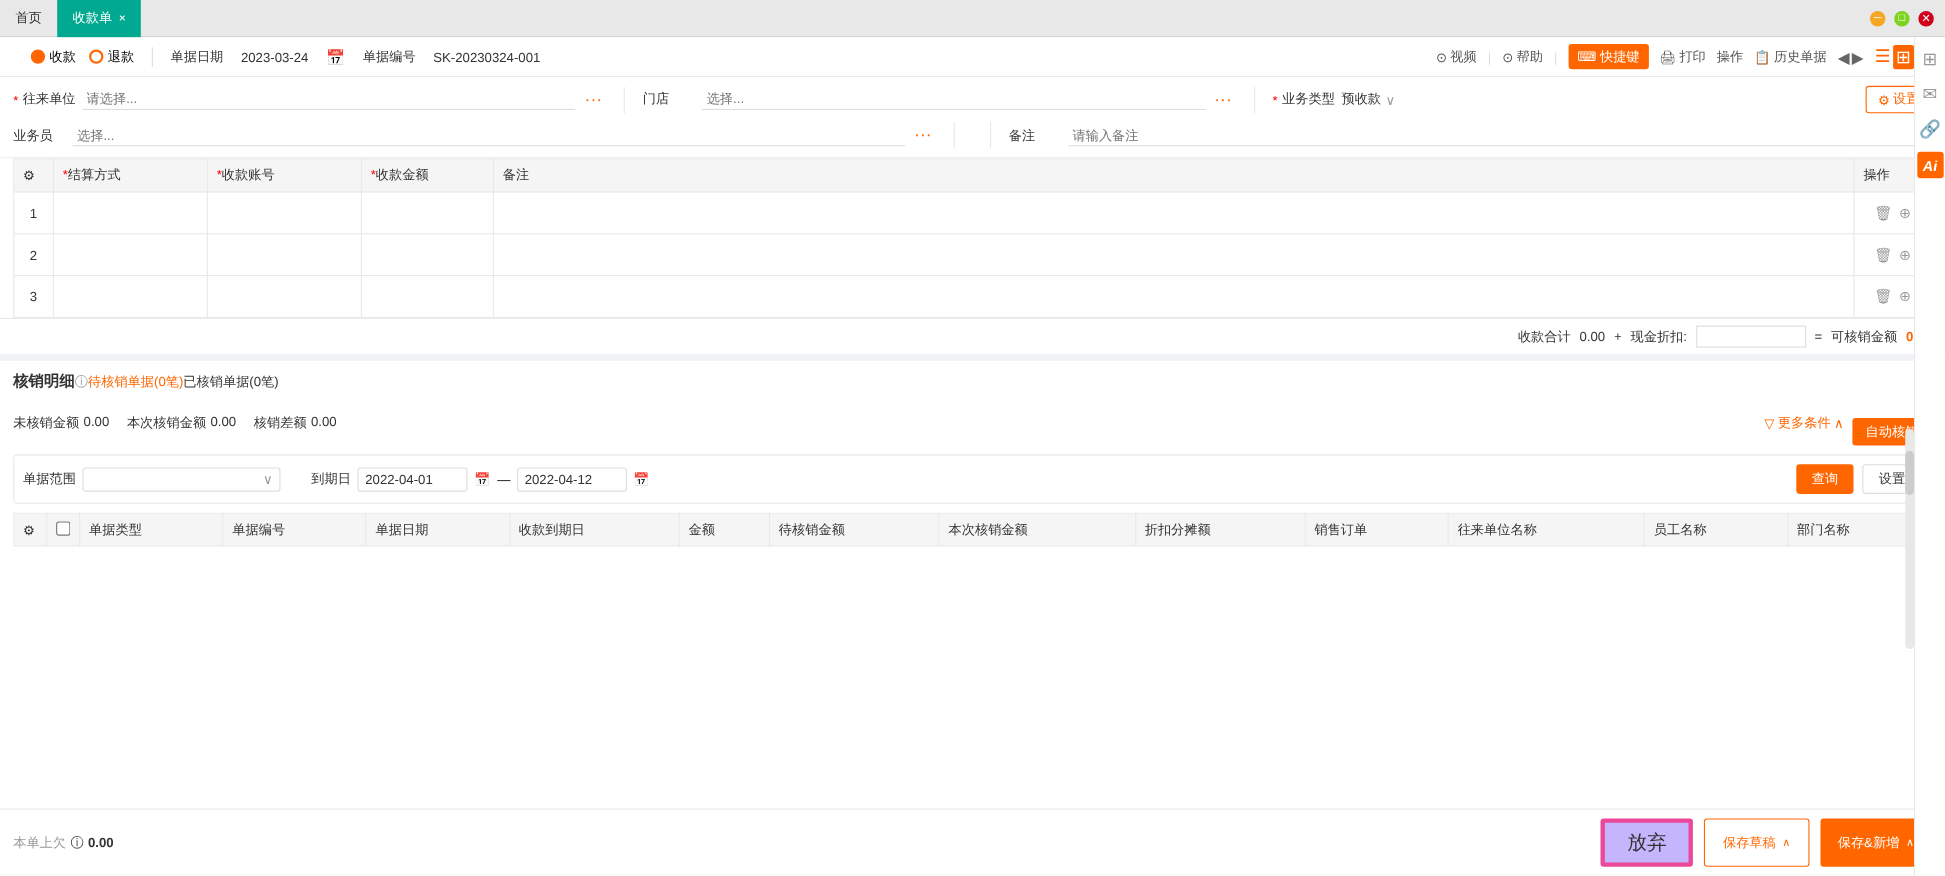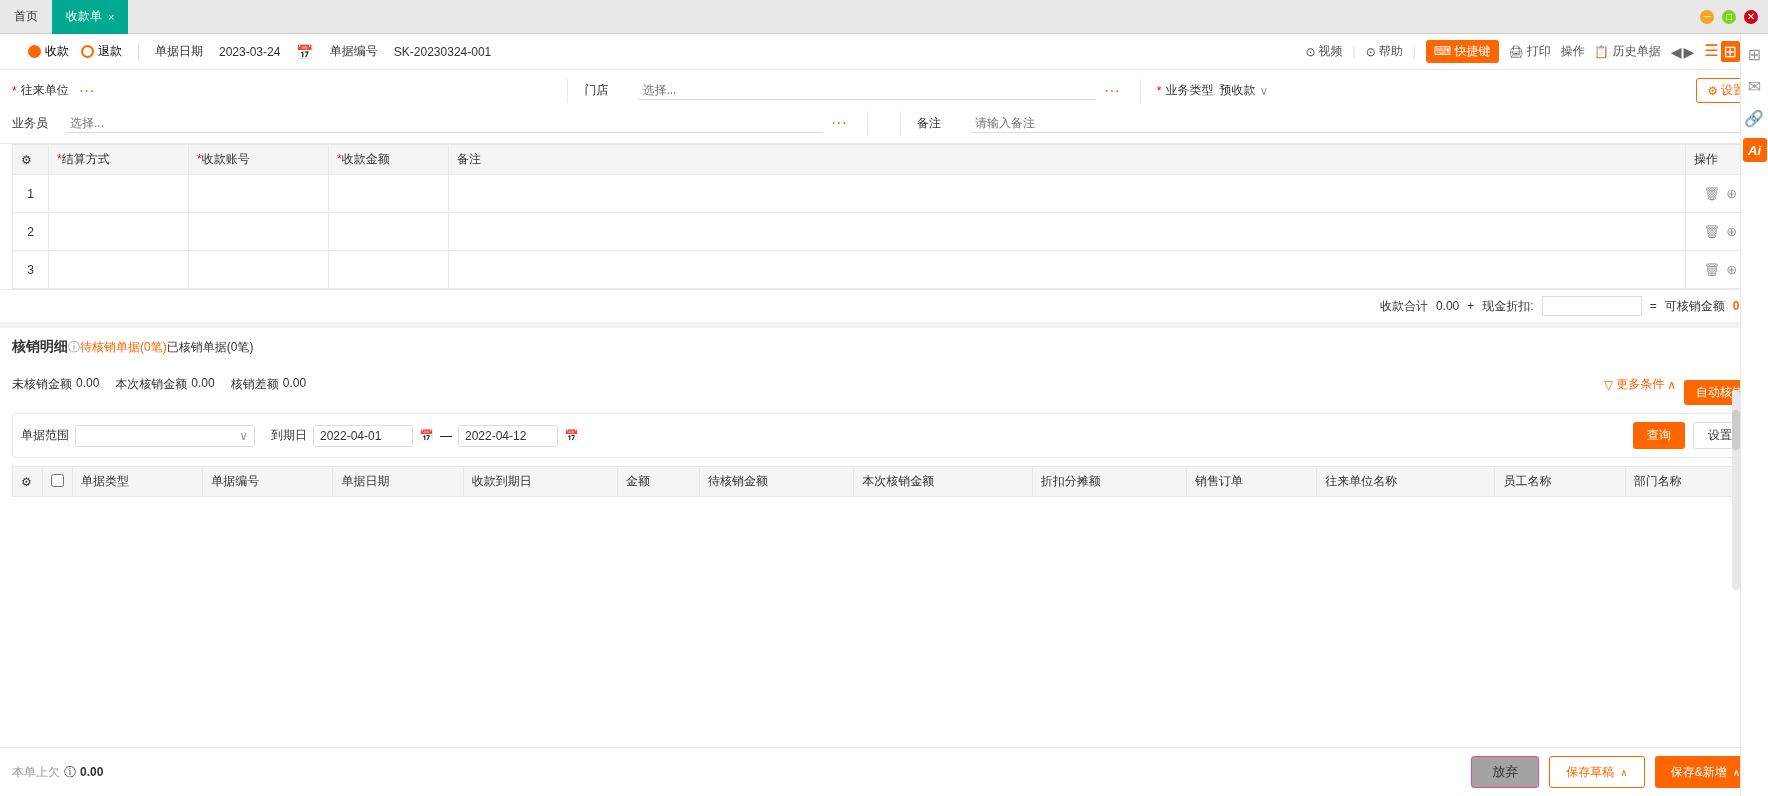--- a/index.html
+++ b/index.html
@@ -84,21 +84,21 @@
 
     
     .stats-row { display: flex; align-items: center; gap: 16px; margin-bottom: 8px; }
     .stat-item { display: flex; gap: 4px; color: #333; }
     .stat-label { }
     .stat-value { color: #333; font-weight: 500; }
     .filter-btn { color: #f60; cursor: pointer; display: flex; align-items: center; gap: 3px; }
     .auto-writeoff-btn { background: #f60; color: #fff; border: none; border-radius: 3px; padding: 4px 12px; cursor: pointer; margin-top: 16px; }
 
     
-    .search-filters { display: flex; align-items: center; gap: 16px; padding: 8px; border: 1px solid #e8e8e8; border-radius: 4px; margin-bottom: 8px; }
+    .search-filters { display: flex; align-items: center; gap: 28px; padding: 8px; border: 1px solid #e8e8e8; border-radius: 4px; margin-bottom: 8px; }
     .filter-field { display: flex; align-items: center; gap: 6px; }
     .filter-label { color: #333; white-space: nowrap; }
     .filter-select { border: 1px solid #ddd; padding: 3px 6px; border-radius: 3px; color: #333; display: flex; align-items: center; gap: 4px; min-width: 160px; cursor: pointer; }
     .filter-select-arrow { color: #999; margin-left: auto; }
     .date-range { display: flex; align-items: center; gap: 6px; }
     .date-input { border: 1px solid #ddd; padding: 3px 6px; border-radius: 3px; color: #333; width: 100px; }
     .date-cal-icon { color: #999; cursor: pointer; }
     .filter-actions { margin-left: auto; display: flex; gap: 8px; }
     .query-btn { background: #f60; color: #fff; border: none; border-radius: 3px; padding: 4px 14px; cursor: pointer; }
     .setting-btn2 { border: 1px solid #ddd; background: #fff; color: #333; border-radius: 3px; padding: 4px 14px; cursor: pointer; }
@@ -107,21 +107,21 @@
     .writeoff-table { width: 100%; border-collapse: collapse; }
     .writeoff-table th { background: #f5f5f5; border: 1px solid #e8e8e8; padding: 6px 8px; text-align: left; color: #333; font-weight: normal; white-space: nowrap; }
     .checkbox-col { width: 30px; text-align: center; }
     .checkbox { width: 13px; height: 13px; border: 1px solid #ddd; cursor: pointer; }
 
     
     .bottom-bar { display: flex; align-items: center; padding: 8px 12px; background: #fff; border-top: 1px solid #e8e8e8; margin-top: auto; }
     .bottom-info { display: flex; align-items: center; gap: 4px; color: #333; }
     .bottom-info-icon { color: #999; }
     .bottom-actions { margin-left: auto; display: flex; gap: 10px; }
-    .abandon-btn { border: 1px solid #ec4899; background: #a3a3a3; color: #333; border-radius: 3px; padding: 6px 20px; cursor: pointer; font-size: 13px; }
+    .abandon-btn { border: 4px solid #ec4899; background: #c4b5fd; color: #333; border-radius: 3px; padding: 6px 20px; cursor: pointer; font-size: 18px; }
     .draft-btn { border: 1px solid #f60; background: #fff; color: #f60; border-radius: 3px; padding: 6px 16px; cursor: pointer; font-size: 13px; display: flex; align-items: center; gap: 6px; }
     .save-new-btn { background: #f60; color: #fff; border: none; border-radius: 3px; padding: 6px 16px; cursor: pointer; font-size: 13px; display: flex; align-items: center; gap: 6px; text-align: right; }
     .btn-arrow { font-size: 10px; }
 
     
     .right-sidebar { position: absolute; right: 0; top: 34px; width: 28px; background: #fff; border-left: 1px solid #e8e8e8; display: flex; flex-direction: column; align-items: center; padding-top: 8px; gap: 8px; height: calc(796px - 34px); }
     .sidebar-icon { color: #999; cursor: pointer; font-size: 16px; width: 24px; height: 24px; display: flex; align-items: center; justify-content: center; }
     .sidebar-icon.active { background: #f60; color: #fff; border-radius: 3px; }
 
     .scroll-indicator { position: absolute; right: 28px; top: 390px; width: 8px; background: #e8e8e8; height: 200px; border-radius: 4px; }
@@ -200,20 +200,21 @@
         <span class="view-icon" style="color:#f60;background:#f60;color:#fff;border-radius:2px;padding:1px 3px;">⊞</span>
       </div>
     </div>
   </div>
 
   <div class="form-section">
     <div class="form-row">
       <div class="form-field">
         <span class="required-star">*</span>
         <span class="field-name">往来单位</span>
+        <input type="text" class="field-input" style="width: 220px;" placeholder="请选择...">
         <span class="field-more">···</span>
       </div>
       <div class="form-divider"></div>
       <div class="form-field">
         <span class="field-name">门店</span>
         <input type="text" class="field-input" style="width: 300px;" placeholder="选择...">
         <span class="field-more">···</span>
       </div>
       <div class="form-divider"></div>
       <div class="form-field business-type">

